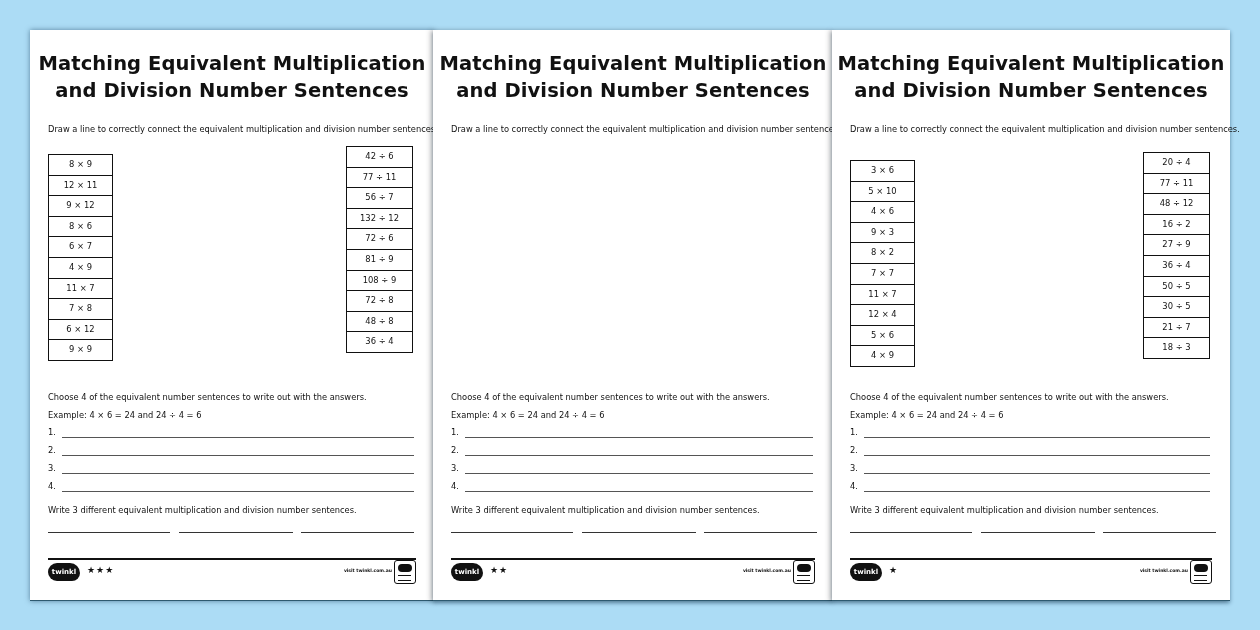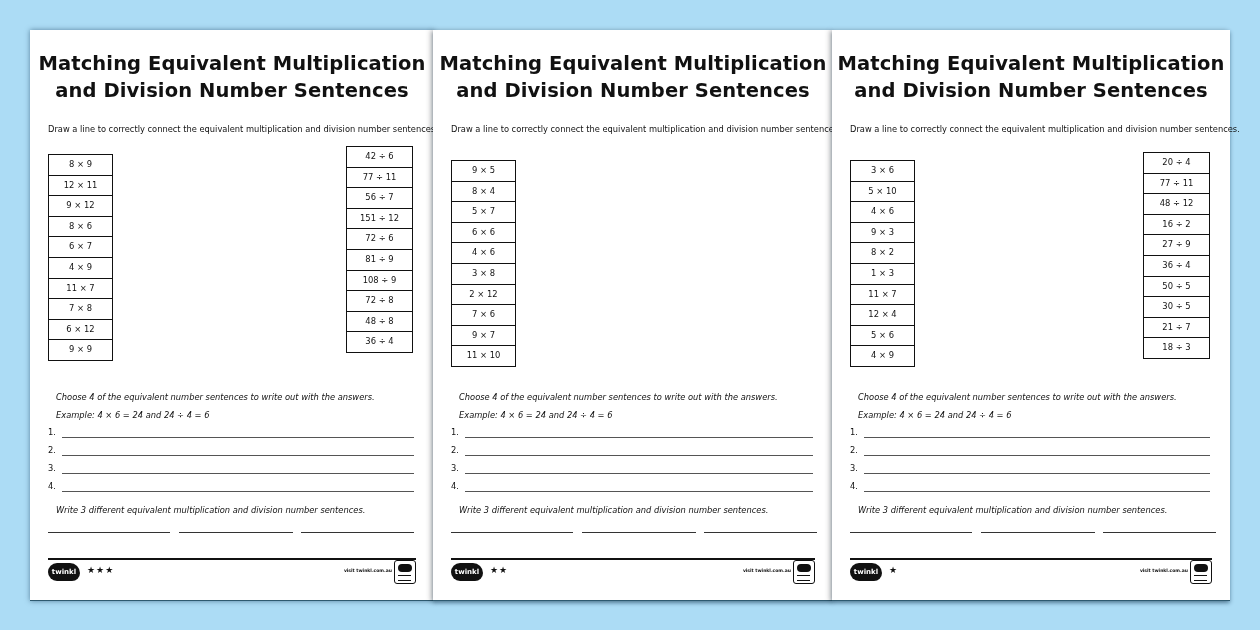--- a/index.html
+++ b/index.html
@@ -33,21 +33,21 @@
     position:absolute; width:63px;
     border:1px solid #111;
     border-bottom:none;
   }
   .cell {
     height:19.6px; border-bottom:1px solid #111;
     font-size:8.4px; color:#111; text-align:center; line-height:19.6px;
     white-space:nowrap;
   }
   .section-text {
-    position:absolute; left:26px; font-size:8.3px; color:#111; white-space:nowrap;font-style:italic;
+    position:absolute; left:18px; font-size:8.3px; color:#111; white-space:nowrap;
   }
   .num-line {
     position:absolute; left:18px; right:20px; height:14px;
   }
   .num-line .n { position:absolute; left:0; top:0; font-size:8.3px; color:#111; }
   .num-line .rule { position:absolute; left:14px; right:0; top:10px; border-bottom:1px solid #555; }
   .short-rule { position:absolute; top:502px; border-bottom:1px solid #333; height:0; }
   .footer-rule { position:absolute; left:18px; right:18px; top:528px; border-bottom:2px solid #111; }
   .logo {
     position:absolute; left:18px; top:533px; width:32px; height:18px;
@@ -88,21 +88,21 @@
         <div class="cell">4 × 9</div>
         <div class="cell">11 × 7</div>
         <div class="cell">7 × 8</div>
         <div class="cell">6 × 12</div>
         <div class="cell">9 × 9</div>
       </div>
       <div class="col" style="left:316px;top:116px;width:65px">
         <div class="cell">42 ÷ 6</div>
         <div class="cell">77 ÷ 11</div>
         <div class="cell">56 ÷ 7</div>
-        <div class="cell">151 ÷ 12</div>
+        <div class="cell">132 ÷ 12</div>
         <div class="cell">72 ÷ 6</div>
         <div class="cell">81 ÷ 9</div>
         <div class="cell">108 ÷ 9</div>
         <div class="cell">72 ÷ 8</div>
         <div class="cell">48 ÷ 8</div>
         <div class="cell">36 ÷ 4</div>
       </div>
       <div class="section-text" style="top:362px">Choose 4 of the equivalent number sentences to write out with the answers.</div>
       <div class="section-text" style="top:380px">Example: 4 × 6 = 24   and   24 ÷ 4 = 6</div>
       <div class="num-line" style="top:397px">
@@ -130,32 +130,20 @@
       <div class="stars">★★★</div>
       <div class="visit">visit twinkl.com.au</div>
       <div class="badge"></div>
     </div>
     <div class="page" id="page-2">
       <div class="title">
         <div>Matching Equivalent Multiplication</div>
         <div>and Division Number Sentences</div>
       </div>
       <div class="instruction">Draw a line to correctly connect the equivalent multiplication and division number sentences.</div>
-      <div class="col" style="left:18px;top:130px">
-        <div class="cell">9 × 5</div>
-        <div class="cell">8 × 4</div>
-        <div class="cell">5 × 7</div>
-        <div class="cell">6 × 6</div>
-        <div class="cell">4 × 6</div>
-        <div class="cell">3 × 8</div>
-        <div class="cell">2 × 12</div>
-        <div class="cell">7 × 6</div>
-        <div class="cell">9 × 7</div>
-        <div class="cell">11 × 10</div>
-      </div>
       <div class="section-text" style="top:362px">Choose 4 of the equivalent number sentences to write out with the answers.</div>
       <div class="section-text" style="top:380px">Example: 4 × 6 = 24   and   24 ÷ 4 = 6</div>
       <div class="num-line" style="top:397px">
         <span class="n">1.</span>
         <span class="rule"></span>
       </div>
       <div class="num-line" style="top:415px">
         <span class="n">2.</span>
         <span class="rule"></span>
       </div>
@@ -182,21 +170,21 @@
         <div>Matching Equivalent Multiplication</div>
         <div>and Division Number Sentences</div>
       </div>
       <div class="instruction">Draw a line to correctly connect the equivalent multiplication and division number sentences.</div>
       <div class="col" style="left:18px;top:130px">
         <div class="cell">3 × 6</div>
         <div class="cell">5 × 10</div>
         <div class="cell">4 × 6</div>
         <div class="cell">9 × 3</div>
         <div class="cell">8 × 2</div>
-        <div class="cell">1 × 3</div>
+        <div class="cell">7 × 7</div>
         <div class="cell">11 × 7</div>
         <div class="cell">12 × 4</div>
         <div class="cell">5 × 6</div>
         <div class="cell">4 × 9</div>
       </div>
       <div class="col" style="left:311px;top:122px;width:65px">
         <div class="cell">20 ÷ 4</div>
         <div class="cell">77 ÷ 11</div>
         <div class="cell">48 ÷ 12</div>
         <div class="cell">16 ÷ 2</div>

